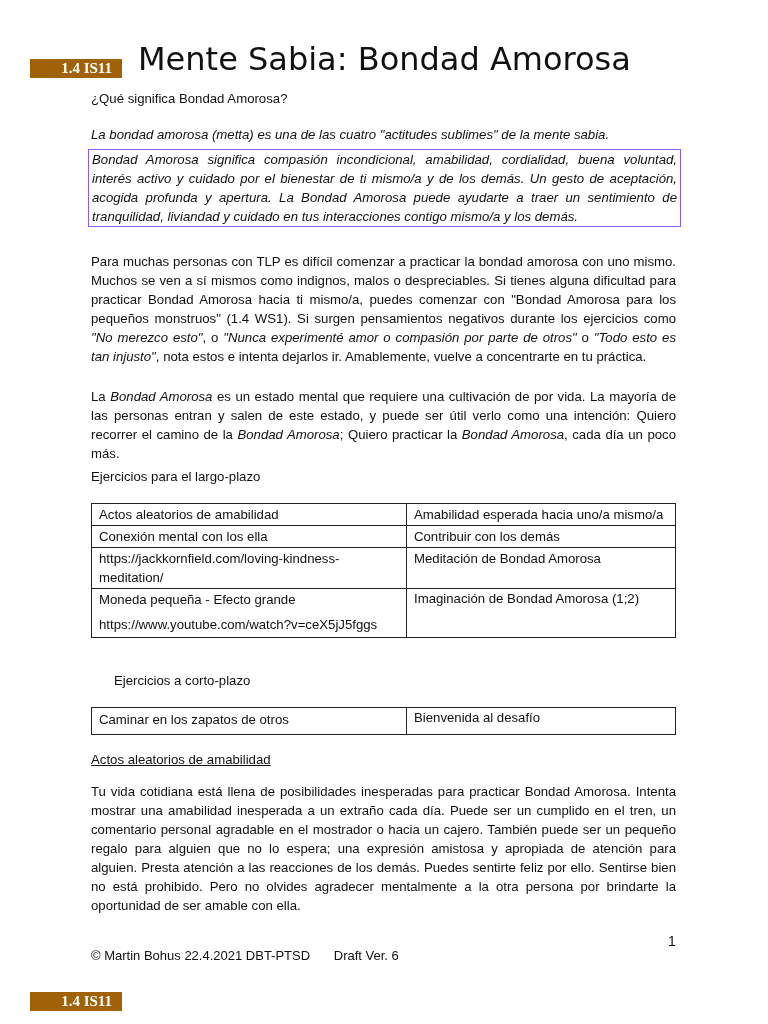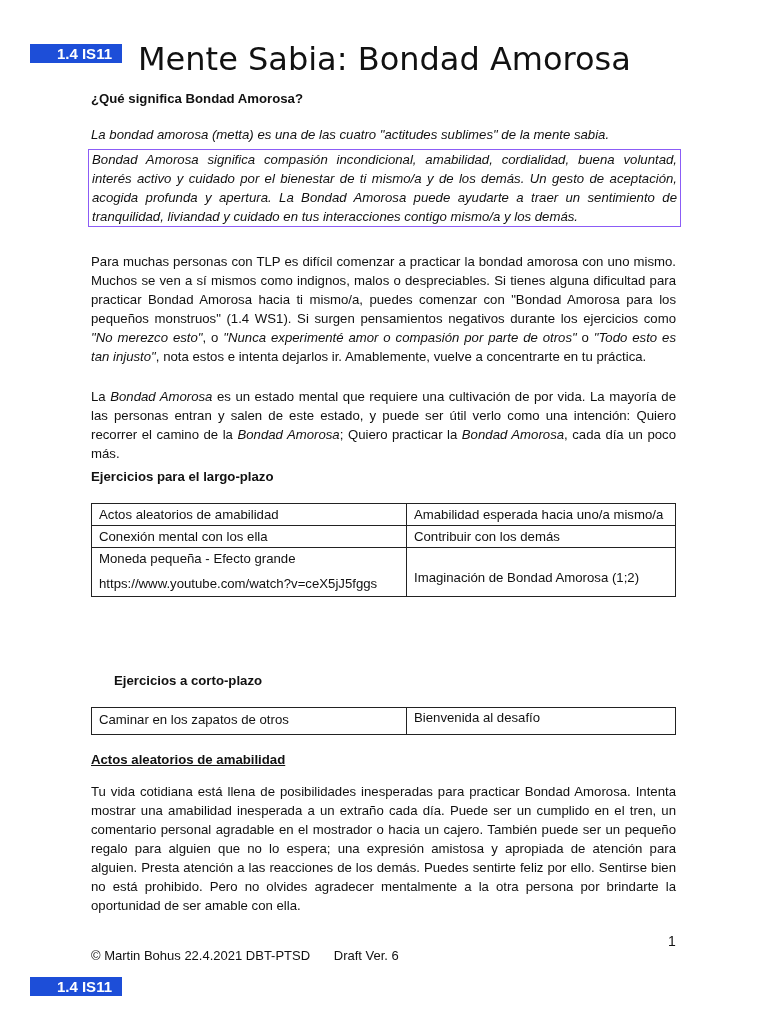--- a/index.html
+++ b/index.html
@@ -1,26 +1,26 @@
 <!DOCTYPE html>
 <html><head>
   <meta charset="utf-8">
   <style>
     html, body { margin: 0; padding: 0; background: #ffffff; }
     body { width: 768px; height: 1024px; position: relative; overflow: hidden;
       font-family: "Liberation Sans", sans-serif; color: #111; }
-    .badge { position: absolute; background: #1d4ed8; color: #fff; font-weight: bold;
-      font-family: Liberation Sans, sans-serif; font-size: 15px; text-align: right;
-      box-sizing: border-box; padding-right: 10px; }
+    .badge { position: absolute; background: #a16207; color: #fff; font-weight: bold;
+      font-family: Liberation Serif, serif; font-size: 15px; text-align: right;
+      box-sizing: border-box; padding-right: 10px; margin-top: 15px; }
     .badge.top { left: 30px; top: 44px; width: 92px; height: 19px; line-height: 19px; }
     .badge.bottom { left: 30px; top: 977px; width: 92px; height: 19px; line-height: 19px; }
     .title { position: absolute; left: 138px; top: 40px; font-family: "DejaVu Sans", sans-serif;
       font-size: 32px; color: #111; }
     .content { position: absolute; left: 91px; width: 585px; font-size: 13.2px; line-height: 19px; }
-    .h { font-weight: bold; }
+    .h { font-weight: normal; }
     .u { text-decoration: underline; }
     .just { text-align: justify; }
     .i { font-style: italic; }
     .boxed { border: 1px solid #8b5cf6; padding: 0 0 0 0; }
     table.ex { border-collapse: collapse; width: 585px; font-size: 13.2px; }
     table.ex td { border: 1px solid #222; vertical-align: top; padding: 1px 7px; line-height: 19px; }
     .footer { position: absolute; left: 91px; top: 948px; font-size: 13px; }
     .pagenum { position: absolute; left: 668px; top: 933px; font-size: 14px; }
   </style>
 </head>
@@ -50,25 +50,29 @@
     <tbody>
         <tr>
       <td style="width:300px;">Actos aleatorios de amabilidad</td>
       <td>Amabilidad esperada hacia uno/a mismo/a</td>
     </tr>
     <tr>
       <td>Conexión mental con los ella</td>
       <td>Contribuir con los demás</td>
     </tr>
     <tr>
+      <td style="height:38px;">https://jackkornfield.com/loving-kindness-meditation/</td>
+      <td>Meditación de Bondad Amorosa</td>
+    </tr>
+    <tr>
       <td style="height:46px;">
         <div>Moneda pequeña - Efecto grande</div>
         <div style="margin-top:6px;">https://www.youtube.com/watch?v=ceX5jJ5fggs</div>
       </td>
-      <td style="padding-top:20px;">Imaginación de Bondad Amorosa (1;2)</td>
+      <td style="padding-top:0;">Imaginación de Bondad Amorosa (1;2)</td>
     </tr>
   </tbody>
     </table>
 </div>
 
 <div class="content h" style="top:671px;padding-left:23px;">Ejercicios a corto-plazo</div>
 
 <div class="content" style="top:707px;border-radius:12px;">
   <table class="ex">
     <tbody>

